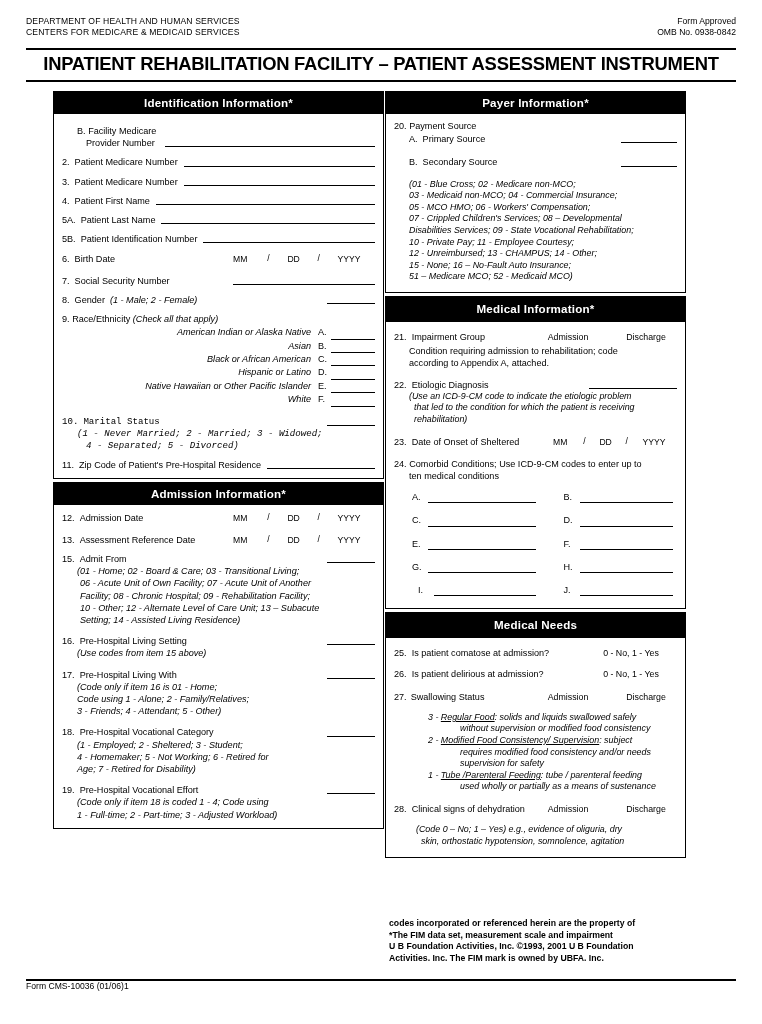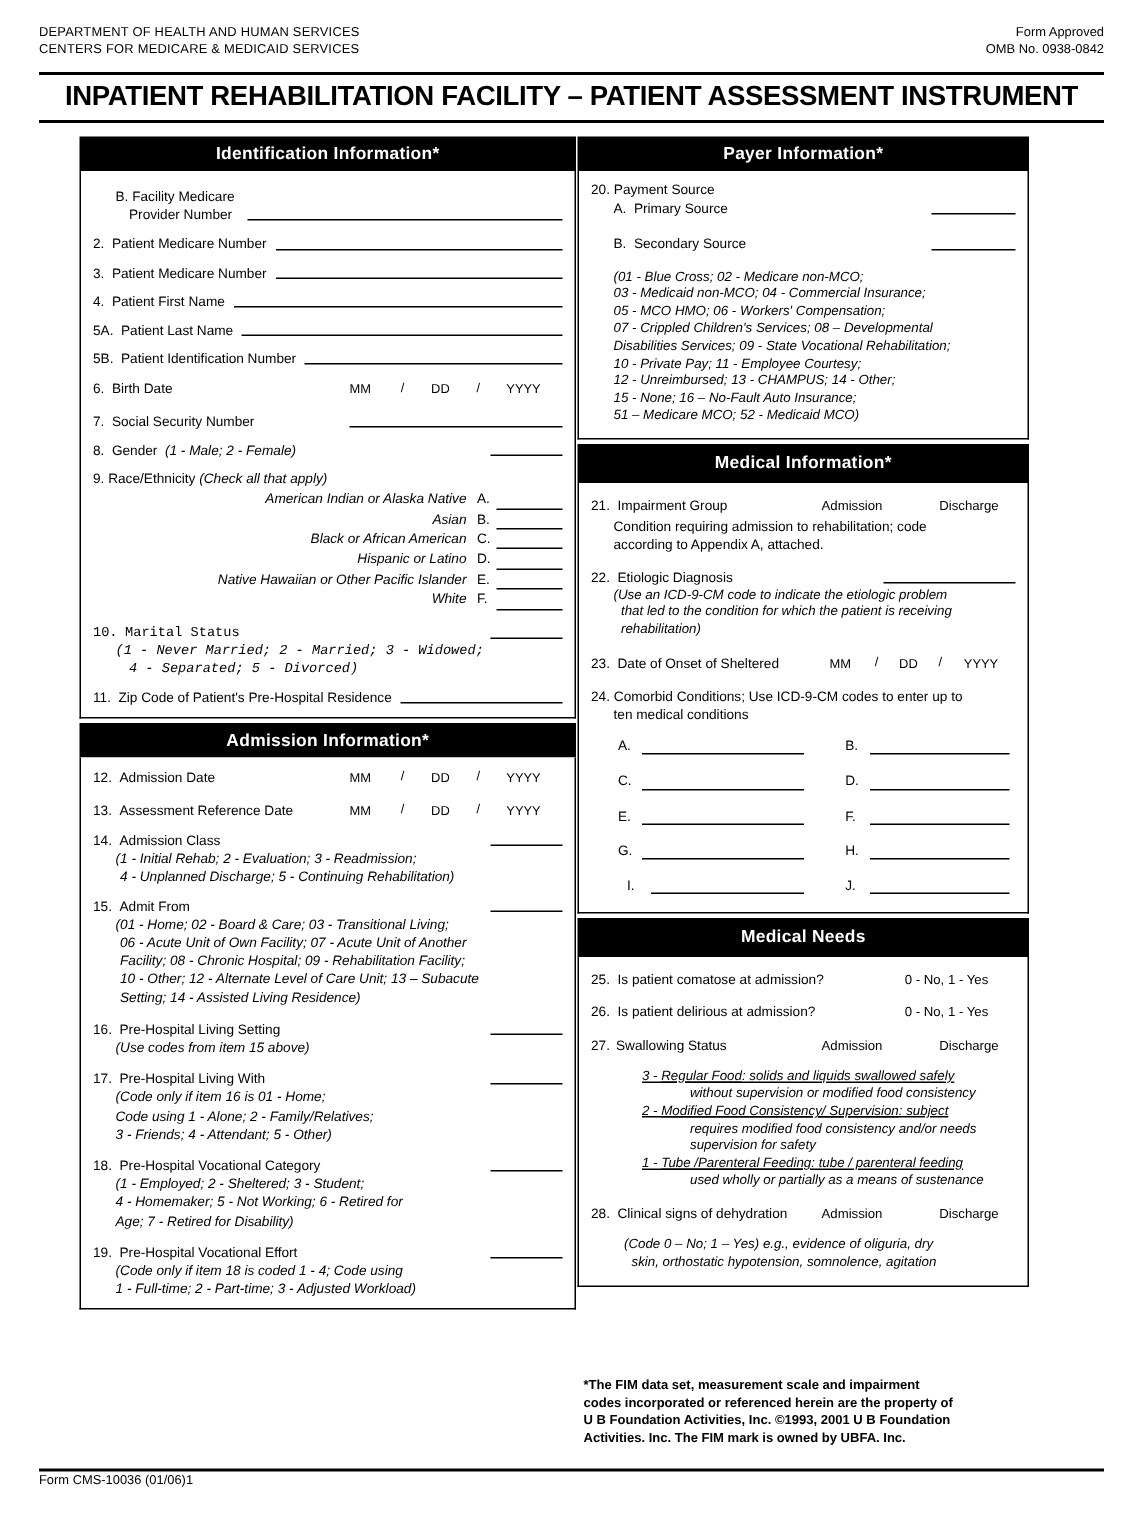--- a/index.html
+++ b/index.html
@@ -103,21 +103,21 @@
   .cgrid { display: grid; grid-template-columns: 1fr 1fr; row-gap: 11px; column-gap: 14px; padding: 9px 4px 2px 18px; }
   .cell { display: flex; align-items: flex-end; font-size: 9.1px; }
   .cell .k { width: 14px; }
   .cell .b { flex: 1 1 auto; border-bottom: 1px solid #000; height: 10px; margin-left: 2px; }
   .cell.ri { padding-left: 14px; }
 
   .codes { font-style: italic; font-size: 8.9px; line-height: 11.6px; }
 
   .swal { font-style: italic; font-size: 8.9px; line-height: 11.6px; }
   .swal .u { text-decoration: underline; }
-  .swal-blk { padding-left: 24px; text-indent: -12px; text-decoration: underline; }
+  .swal-blk { padding-left: 24px; text-indent: -12px; }
   .swal-cont { padding-left: 44px; }
 
   .fim-note {
     position: absolute; left: 389px; top: 918px; width: 300px;
     font-size: 8.7px; line-height: 11.6px; font-weight: bold;
   }
 
   .rule-bottom {
     position: absolute; left: 26px; top: 979px; width: 710px;
     border-top: 2.2px solid #000;
@@ -304,29 +304,20 @@
         <span class="date">
           <span class="seg" style="width:48px;"><span class="bar"></span><span class="cap">MM</span></span>
           <span class="sl">/</span>
           <span class="seg" style="width:42px;"><span class="bar"></span><span class="cap">DD</span></span>
           <span class="sl">/</span>
           <span class="seg" style="width:52px;"><span class="bar"></span><span class="cap">YYYY</span></span>
         </span>
       </div>
     </div>
 
-    <div class="item" style="margin-top:8px;">
-      <div class="row">
-        <span>14.</span>
-        <span style="margin-left:5px;">Admission Class</span>
-        <span class="ln" style="width:48px;margin-left:auto;margin-bottom:2px;"></span>
-      </div>
-      <div class="ind1 ital">(1 - Initial Rehab;  2 - Evaluation; 3 - Readmission;</div>
-      <div class="ind1 ital" style="padding-left:18px;">4 - Unplanned Discharge; 5 - Continuing Rehabilitation)</div>
-    </div>
 
     <div class="item">
       <div class="row">
         <span>15.</span>
         <span style="margin-left:5px;">Admit From</span>
         <span class="ln" style="width:48px;margin-left:auto;margin-bottom:2px;"></span>
       </div>
       <div class="ind1 ital">(01 - Home;  02 - Board &amp; Care; 03 - Transitional Living;</div>
       <div class="ind1 ital" style="padding-left:18px;">06 - Acute Unit of Own Facility; 07 - Acute Unit of Another</div>
       <div class="ind1 ital" style="padding-left:18px;">Facility;  08 - Chronic Hospital; 09 - Rehabilitation Facility;</div>
@@ -571,22 +562,22 @@
       <div class="codes" style="margin-top:9px;padding-left:22px;">
         <div>(Code 0 – No; 1 – Yes)  e.g., evidence of oliguria, dry</div>
         <div style="padding-left:5px;">skin, orthostatic hypotension, somnolence, agitation</div>
       </div>
     </div>
 
   </div>
 </div>
 
 <div class="fim-note">
+  <div>codes incorporated or referenced herein are the property of</div>
   <div>*The FIM data set, measurement scale and impairment</div>
-  <div>codes incorporated or referenced herein are the property of</div>
   <div>U B Foundation Activities, Inc.  ©1993, 2001 U B Foundation</div>
   <div>Activities. Inc. The FIM mark is owned by UBFA. Inc.</div>
 </div>
 
 <div class="rule-bottom"></div>
 <div class="page-foot">
   <span>Form CMS-10036 (01/06)</span>
   <span>1</span>
 </div>
 

